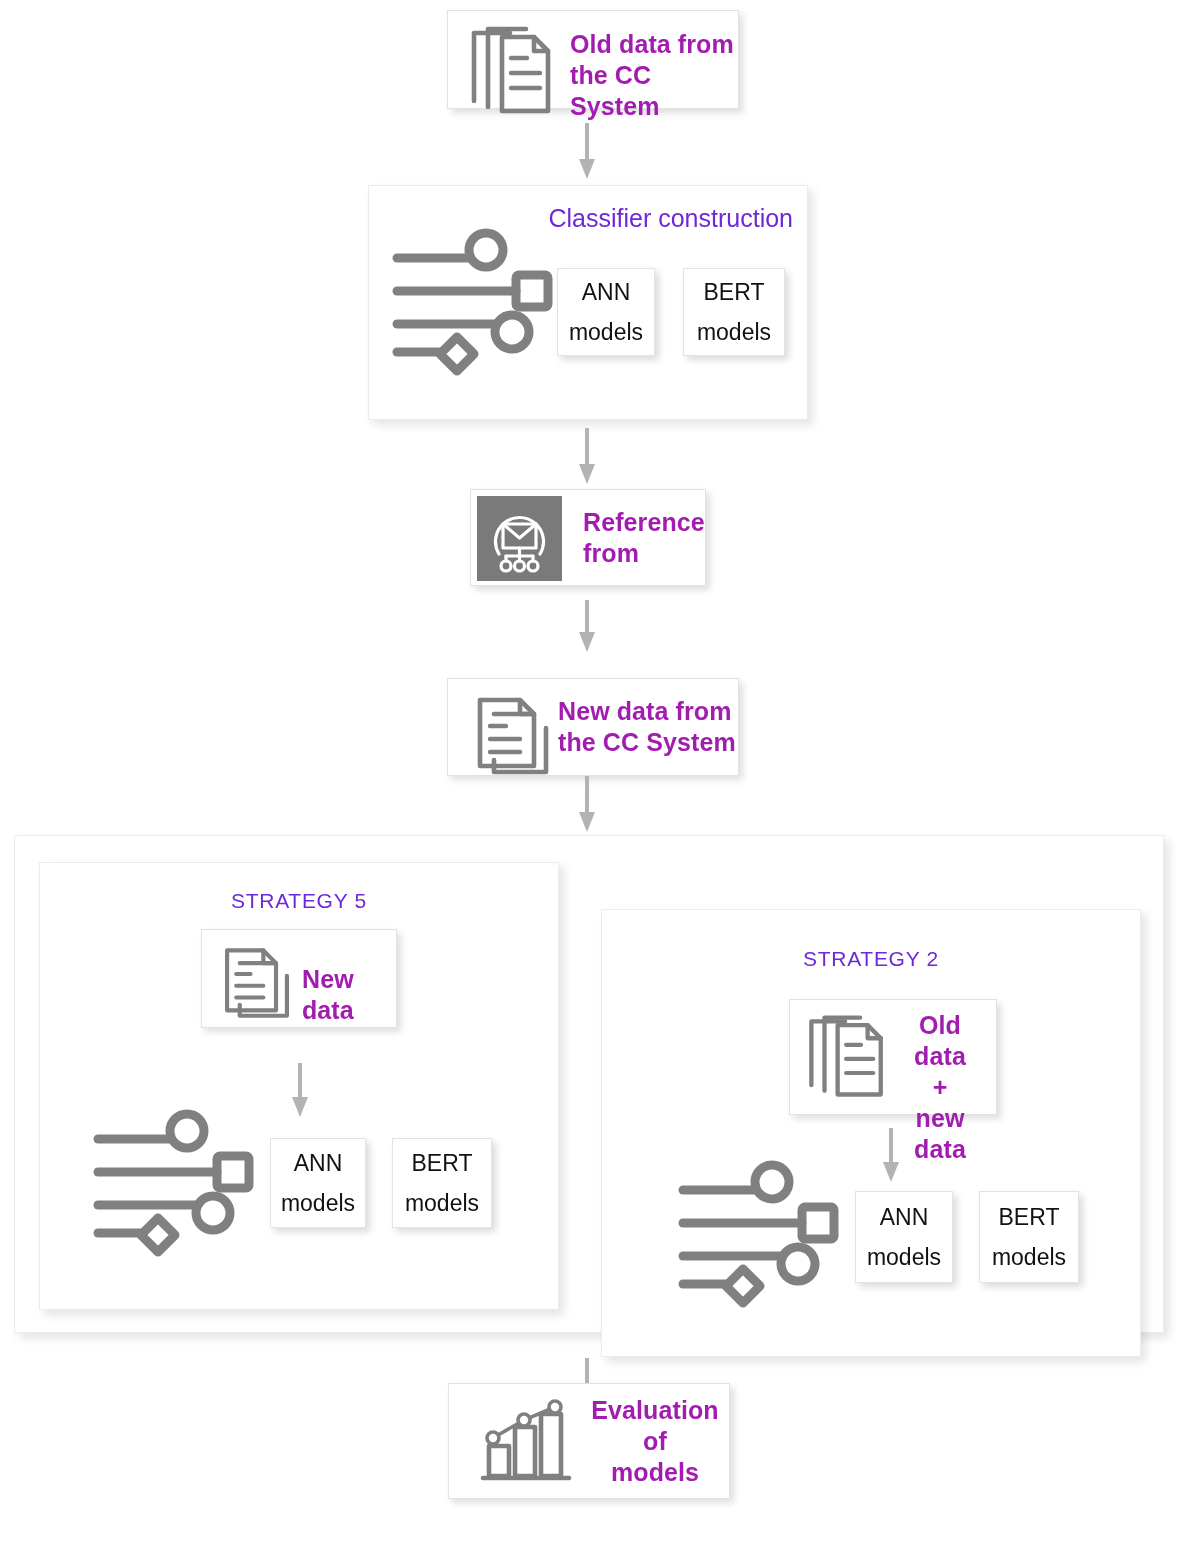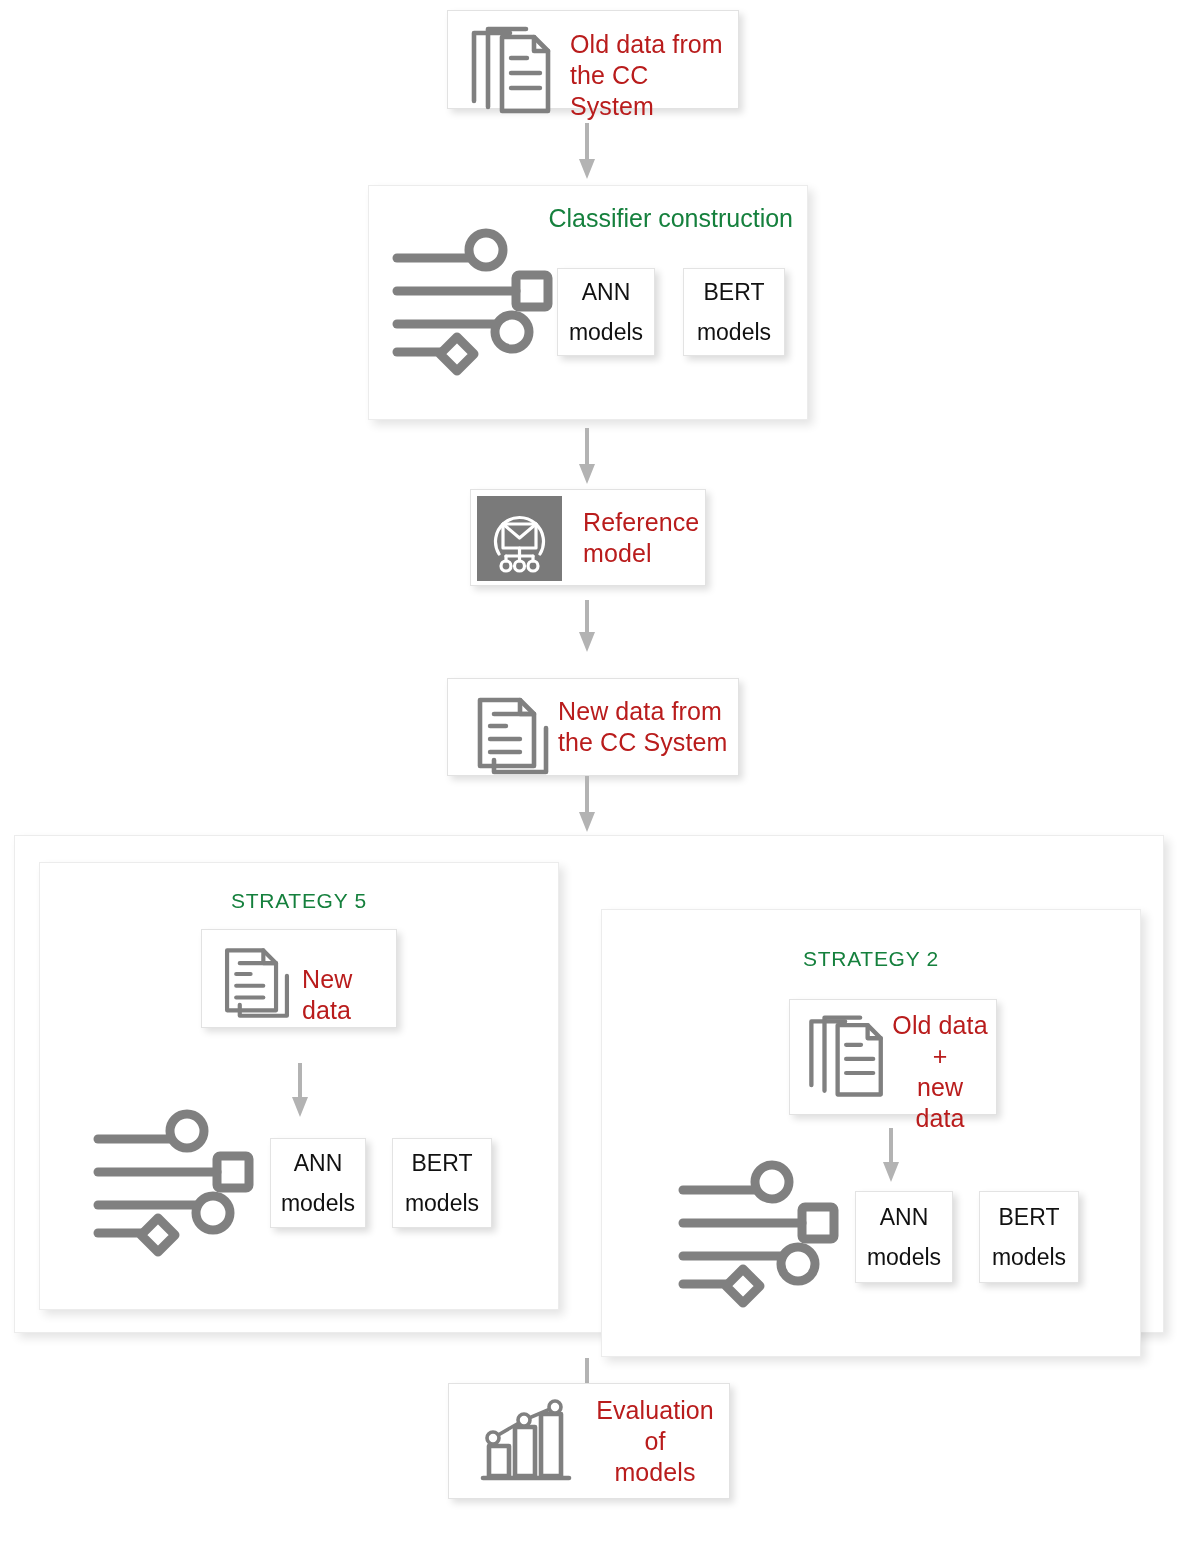--- a/index.html
+++ b/index.html
@@ -29,23 +29,24 @@
   .panel{
     position:absolute;
     background:#ffffff;
     border:1px solid #ececec;
     box-shadow:5px 5px 9px rgba(0,0,0,0.11);
     box-sizing:border-box;
   }
   .label{
     font-size:25px;
     line-height:31px;
-    color:#b91c1c;
+    color:#a21caf;
     white-space:pre-line;
     letter-spacing:0.1px;
+    font-weight:bold;
   }
   .label-c{text-align:center;}
   .small-box{
     position:absolute;
     background:#ffffff;
     border:1px solid #e3e3e3;
     box-shadow:4px 4px 7px rgba(0,0,0,0.14);
     box-sizing:border-box;
     display:flex;
     align-items:center;
@@ -53,21 +54,21 @@
     text-align:center;
     font-size:23px;
     line-height:40px;
     color:#111111;
     white-space:pre-line;
   }
   .panel-title{
     position:absolute;
     font-size:21px;
     letter-spacing:0.7px;
-    color:#15803d;
+    color:#6d28d9;
     text-align:center;
     white-space:nowrap;
   }
   .arrow{position:absolute;}
   .icon{position:absolute;}
   svg{display:block;overflow:visible;}
 </style>
 </head>
 <body>
 
@@ -142,21 +143,21 @@
           <path d="M42.5 52 V60"></path>
           <path d="M29 60 H56"></path>
           <path d="M29 60 V65 M42.5 60 V65 M56 60 V65"></path>
           <circle cx="29" cy="70" r="5"></circle>
           <circle cx="42.5" cy="70" r="5"></circle>
           <circle cx="56" cy="70" r="5"></circle>
         </g>
       </svg>
     </span>
     <span class="label" style="position:absolute;left:112px;top:17px;">Reference
-model</span>
+from</span>
   </div>
 
   <div class="arrow" style="left:575px;top:600px;">
     <svg width="24" height="54" viewBox="0 0 24 54">
       <line x1="12" y1="0" x2="12" y2="36" stroke="#b3b3b3" stroke-width="4"></line>
       <polygon points="12,52 4,32 20,32" fill="#b3b3b3"></polygon>
     </svg>
   </div>
 
   <div class="node" style="left:447px;top:678px;width:292px;height:98px;">

